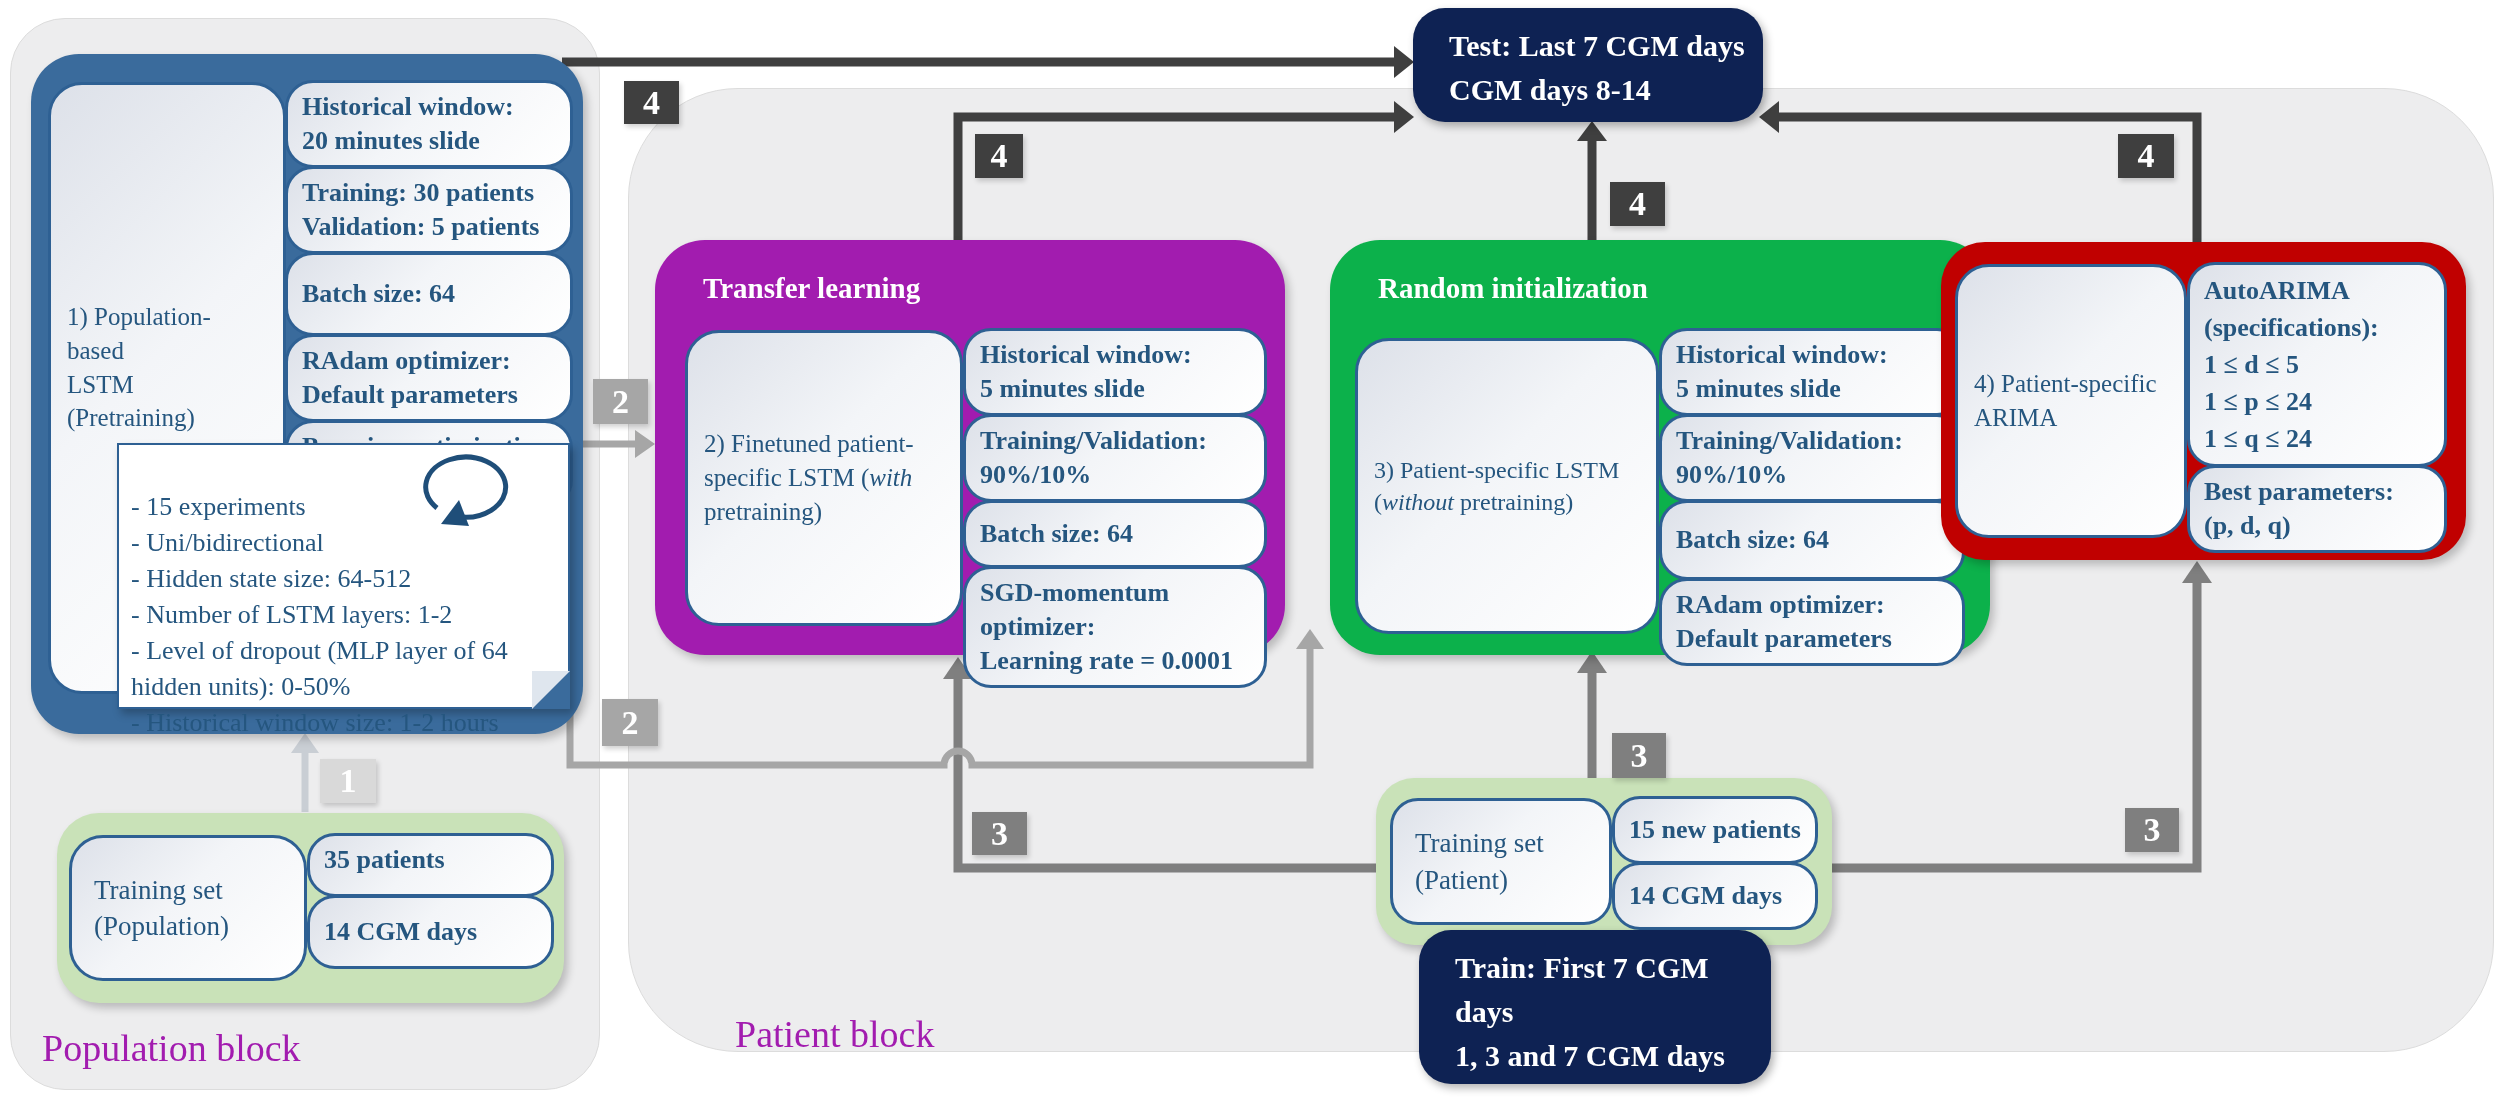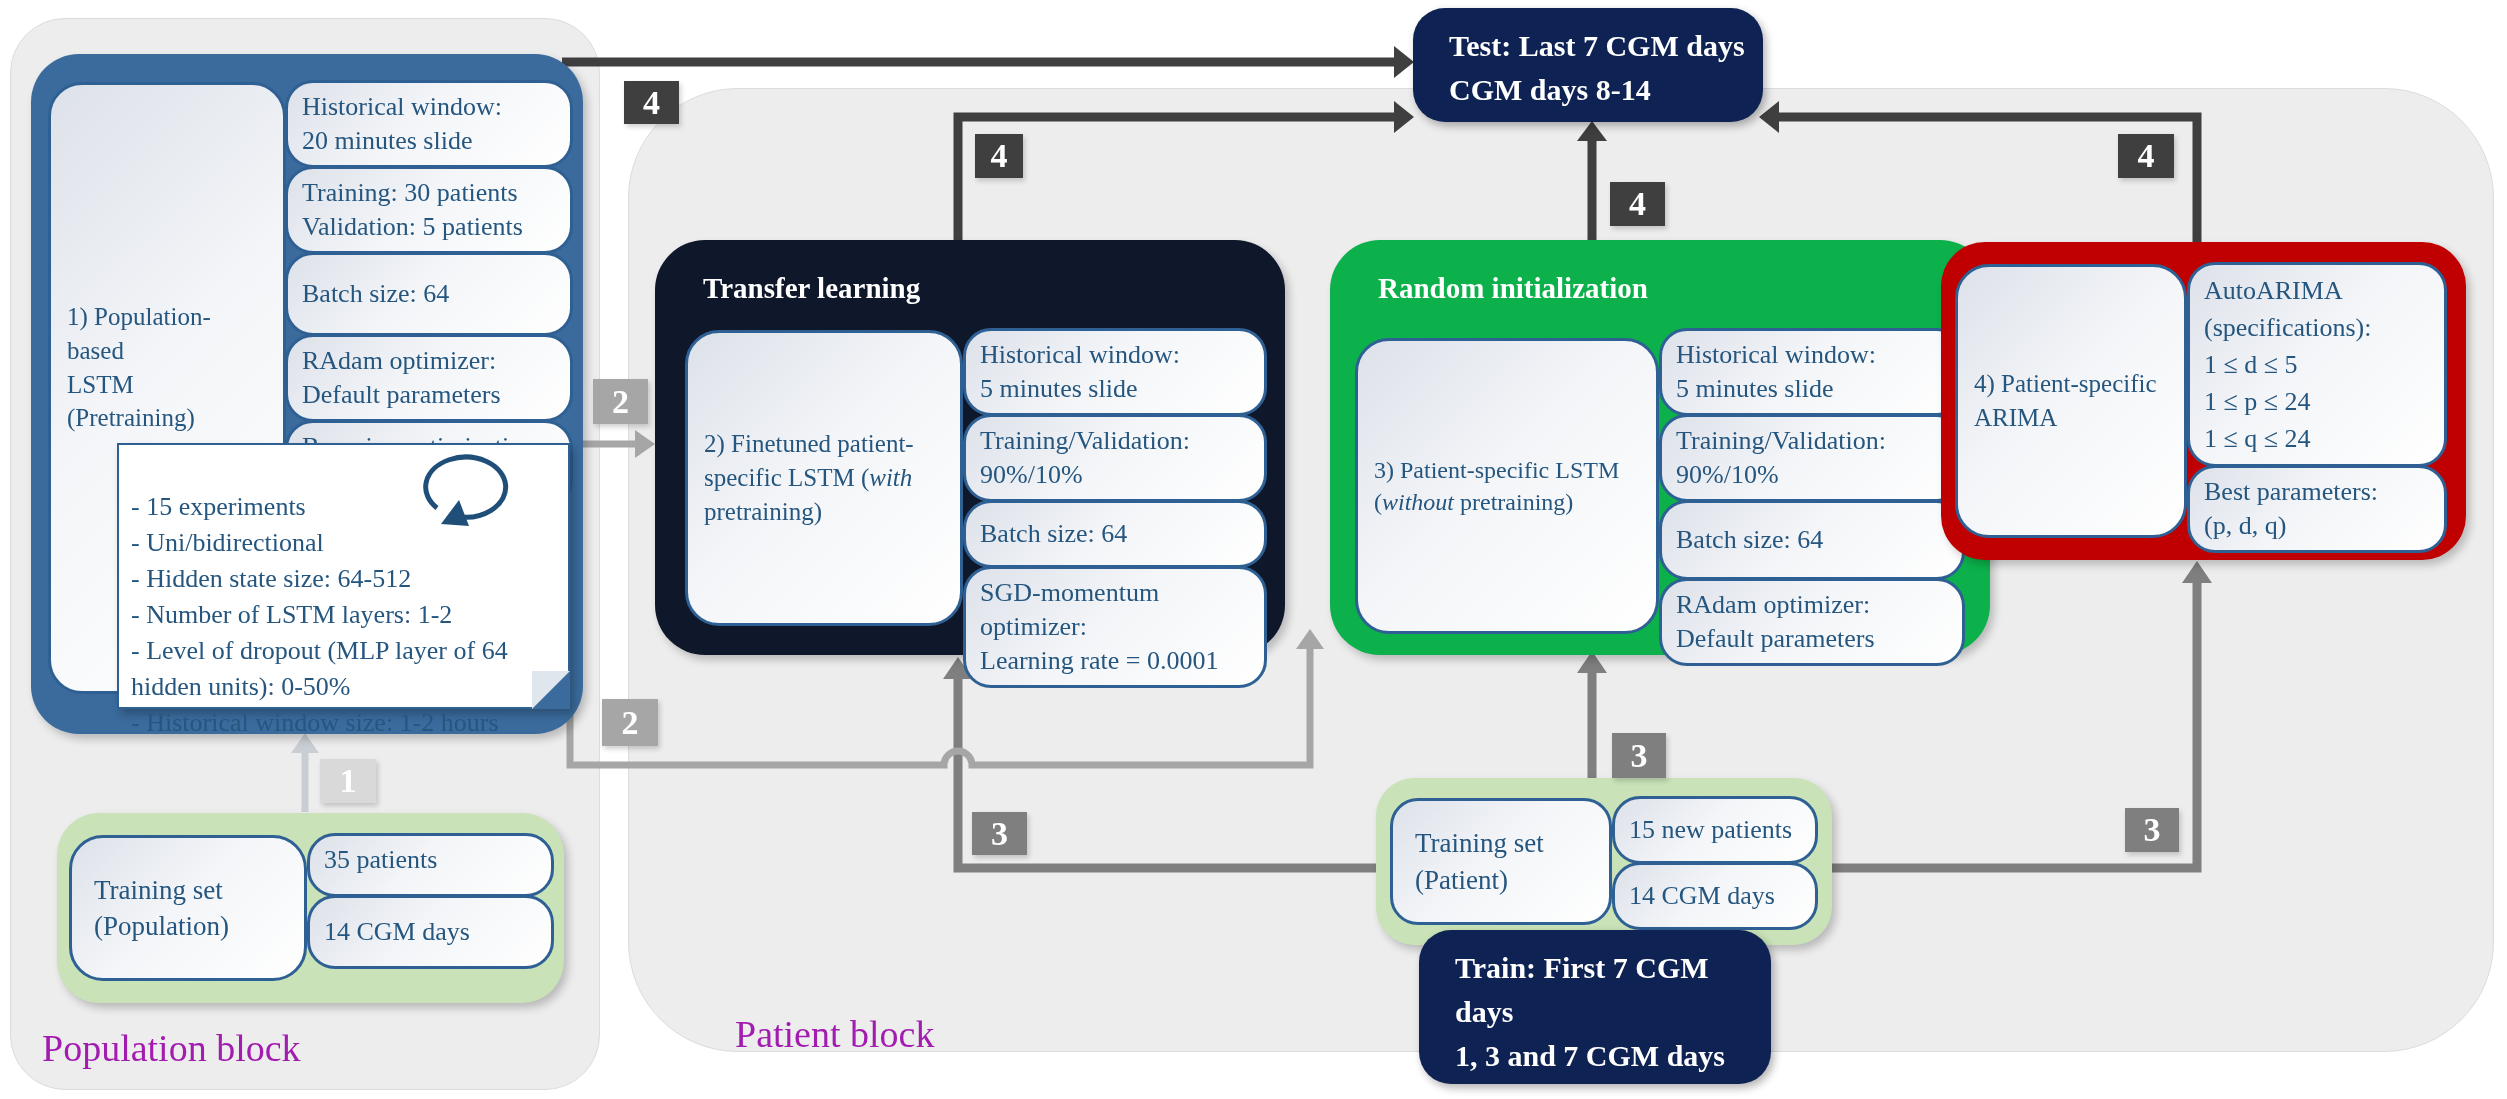--- a/index.html
+++ b/index.html
@@ -14,21 +14,21 @@
 
   .bigbox{position:absolute;z-index:2;box-shadow:4px 5px 9px rgba(0,0,0,0.22);}
   .labelbox,.pill{
     background:linear-gradient(135deg,#dde1e9 0%,#f3f5f8 45%,#ffffff 100%);
     border:3px solid #2e6093;color:#25567f;white-space:pre-line;
   }
   .labelbox{border-radius:34px;display:flex;align-items:center;padding:0 16px;
     font-size:25px;line-height:1.35;position:absolute;box-sizing:border-box;}
   .pill{border-radius:28px;padding:7px 14px;font-size:26px;line-height:34px;
     margin-top:-2px;box-sizing:border-box;}
-  .pillcol{position:absolute;display:flex;flex-direction:column;}
+  .pillcol{position:absolute;display:flex;flex-direction:column;font-weight:bold;}
 
   .boxheader{position:absolute;color:#ffffff;font-weight:bold;font-size:29px;z-index:3;}
 
   .navybox{position:absolute;background:#0e2253;border-radius:32px;color:#ffffff;
     font-weight:bold;font-size:30px;line-height:44px;padding:16px 0 0 36px;
     box-sizing:border-box;z-index:3;box-shadow:3px 4px 8px rgba(0,0,0,0.3);white-space:pre-line;}
 
   .badge{position:absolute;display:flex;align-items:center;justify-content:center;
     color:#ffffff;font-weight:bold;font-size:34px;z-index:5;
     font-family:"Liberation Serif","DejaVu Serif",serif;box-shadow:2px 3px 5px rgba(0,0,0,0.18);}
@@ -149,21 +149,21 @@
 (Population)</div>
     <div class="pillcol" style="left:250px;top:22px;width:247px;">
       <div class="pill" style="padding-bottom:17px;">35 patients</div>
       <div class="pill" style="padding-top:17px;padding-bottom:17px;">14 CGM days</div>
     </div>
   </div>
 
   <div class="blocklabel" style="left:42px;top:1026px;">Population block</div>
   <div class="blocklabel" style="left:735px;top:1012px;">Patient block</div>
 
-  <div class="bigbox" style="left:655px;top:240px;width:630px;height:415px;border-radius:50px;background:#0f172a;">
+  <div class="bigbox" style="left:655px;top:240px;width:630px;height:415px;border-radius:50px;background:#a21caf;">
     <div class="boxheader" style="left:48px;top:32px;">Transfer learning</div>
     <div class="labelbox" style="left:30px;top:90px;width:278px;height:296px;">
       <span><span>2)  Finetuned patient-specific LSTM (</span><i>with</i><span> pretraining)</span></span>
     </div>
     <div class="pillcol" style="left:308px;top:90px;width:304px;">
       <div class="pill">Historical window:
 5 minutes slide</div>
       <div class="pill">Training/Validation:
 90%/10%</div>
       <div class="pill" style="padding-top:14px;padding-bottom:14px;">Batch size: 64</div>

